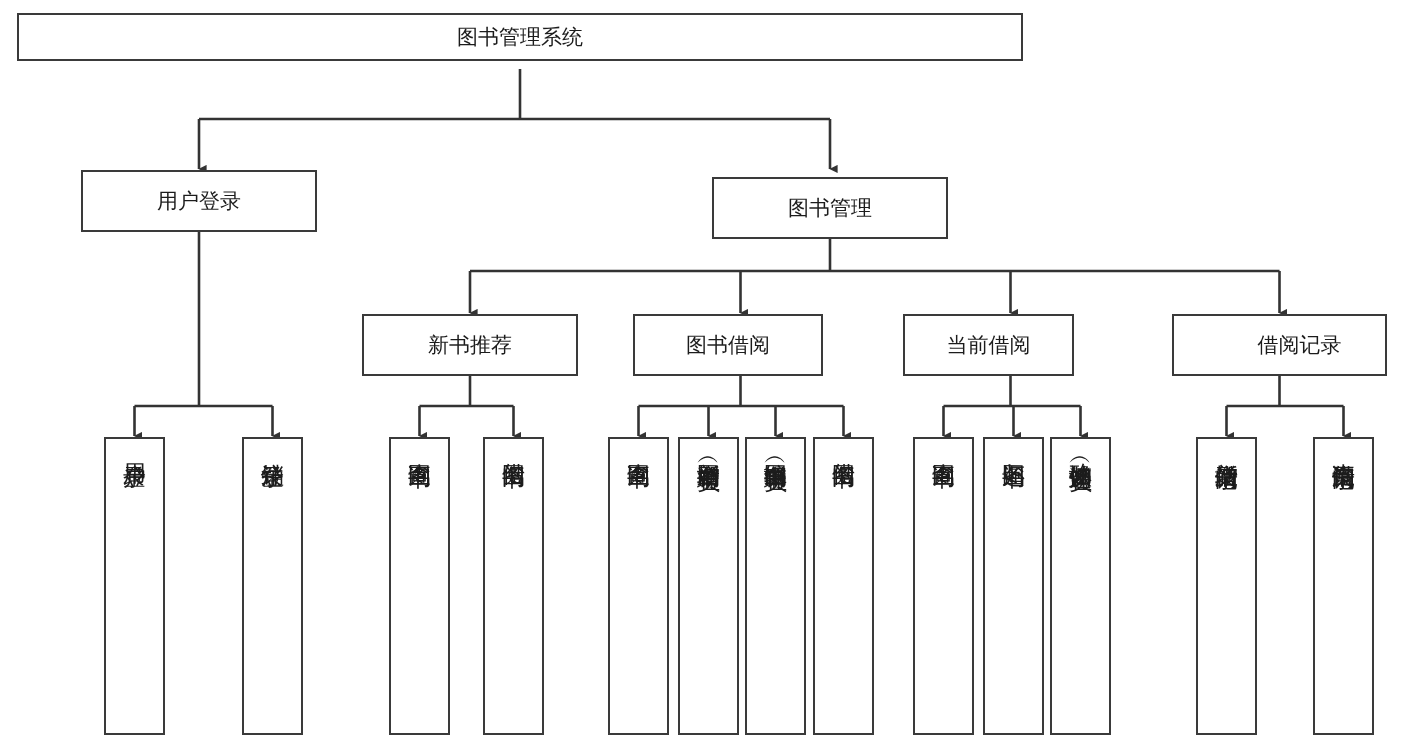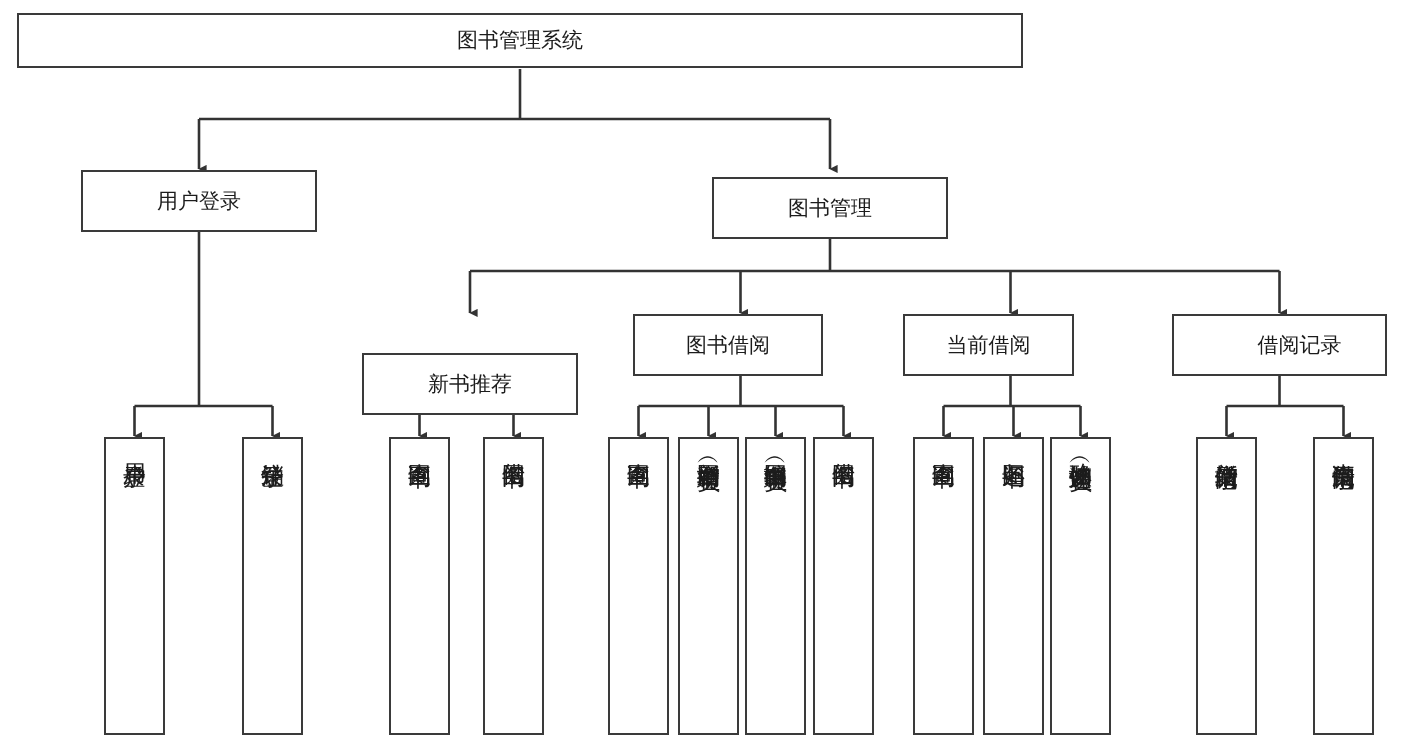--- a/index.html
+++ b/index.html
@@ -105,30 +105,30 @@
         <line x1="943.5" y1="406" x2="943.5" y2="436" stroke="#333333" stroke-width="2.6" marker-end="url(#arrow)"></line>
         <line x1="1013.5" y1="406" x2="1013.5" y2="436" stroke="#333333" stroke-width="2.6" marker-end="url(#arrow)"></line>
         <line x1="1080.5" y1="406" x2="1080.5" y2="436" stroke="#333333" stroke-width="2.6" marker-end="url(#arrow)"></line>
         <line x1="1279.5" y1="376" x2="1279.5" y2="406" stroke="#333333" stroke-width="2.6"></line>
         <line x1="1226.5" y1="406" x2="1343.5" y2="406" stroke="#333333" stroke-width="2.6"></line>
         <line x1="1226.5" y1="406" x2="1226.5" y2="436" stroke="#333333" stroke-width="2.6" marker-end="url(#arrow)"></line>
         <line x1="1343.5" y1="406" x2="1343.5" y2="436" stroke="#333333" stroke-width="2.6" marker-end="url(#arrow)"></line>
       </g>
   </svg>
   <div id="nodes">
-      <div class="node horizontal" style="left: 17px; top: 13px; width: 1006px; height: 55px;">
+      <div class="node horizontal" style="left: 17px; top: 13px; width: 1006px; height: 48px;">
         <span class="label">图书管理系统</span>
       </div>
       <div class="node horizontal" style="left: 81px; top: 170px; width: 236px; height: 62px;">
         <span class="label">用户登录</span>
       </div>
       <div class="node horizontal" style="left: 712px; top: 177px; width: 236px; height: 62px;">
         <span class="label">图书管理</span>
       </div>
-      <div class="node horizontal" style="left: 362px; top: 314px; width: 216px; height: 62px; margin-top: 39px;">
+      <div class="node horizontal" style="left: 362px; top: 314px; width: 216px; height: 62px;">
         <span class="label">新书推荐</span>
       </div>
       <div class="node horizontal" style="left: 633px; top: 314px; width: 190px; height: 62px;">
         <span class="label">图书借阅</span>
       </div>
       <div class="node horizontal" style="left: 903px; top: 314px; width: 171px; height: 62px;">
         <span class="label">当前借阅</span>
       </div>
       <div class="node horizontal" style="left: 1172px; top: 314px; width: 215px; height: 62px; padding-left: 40px;">
         <span class="label">借阅记录</span>

